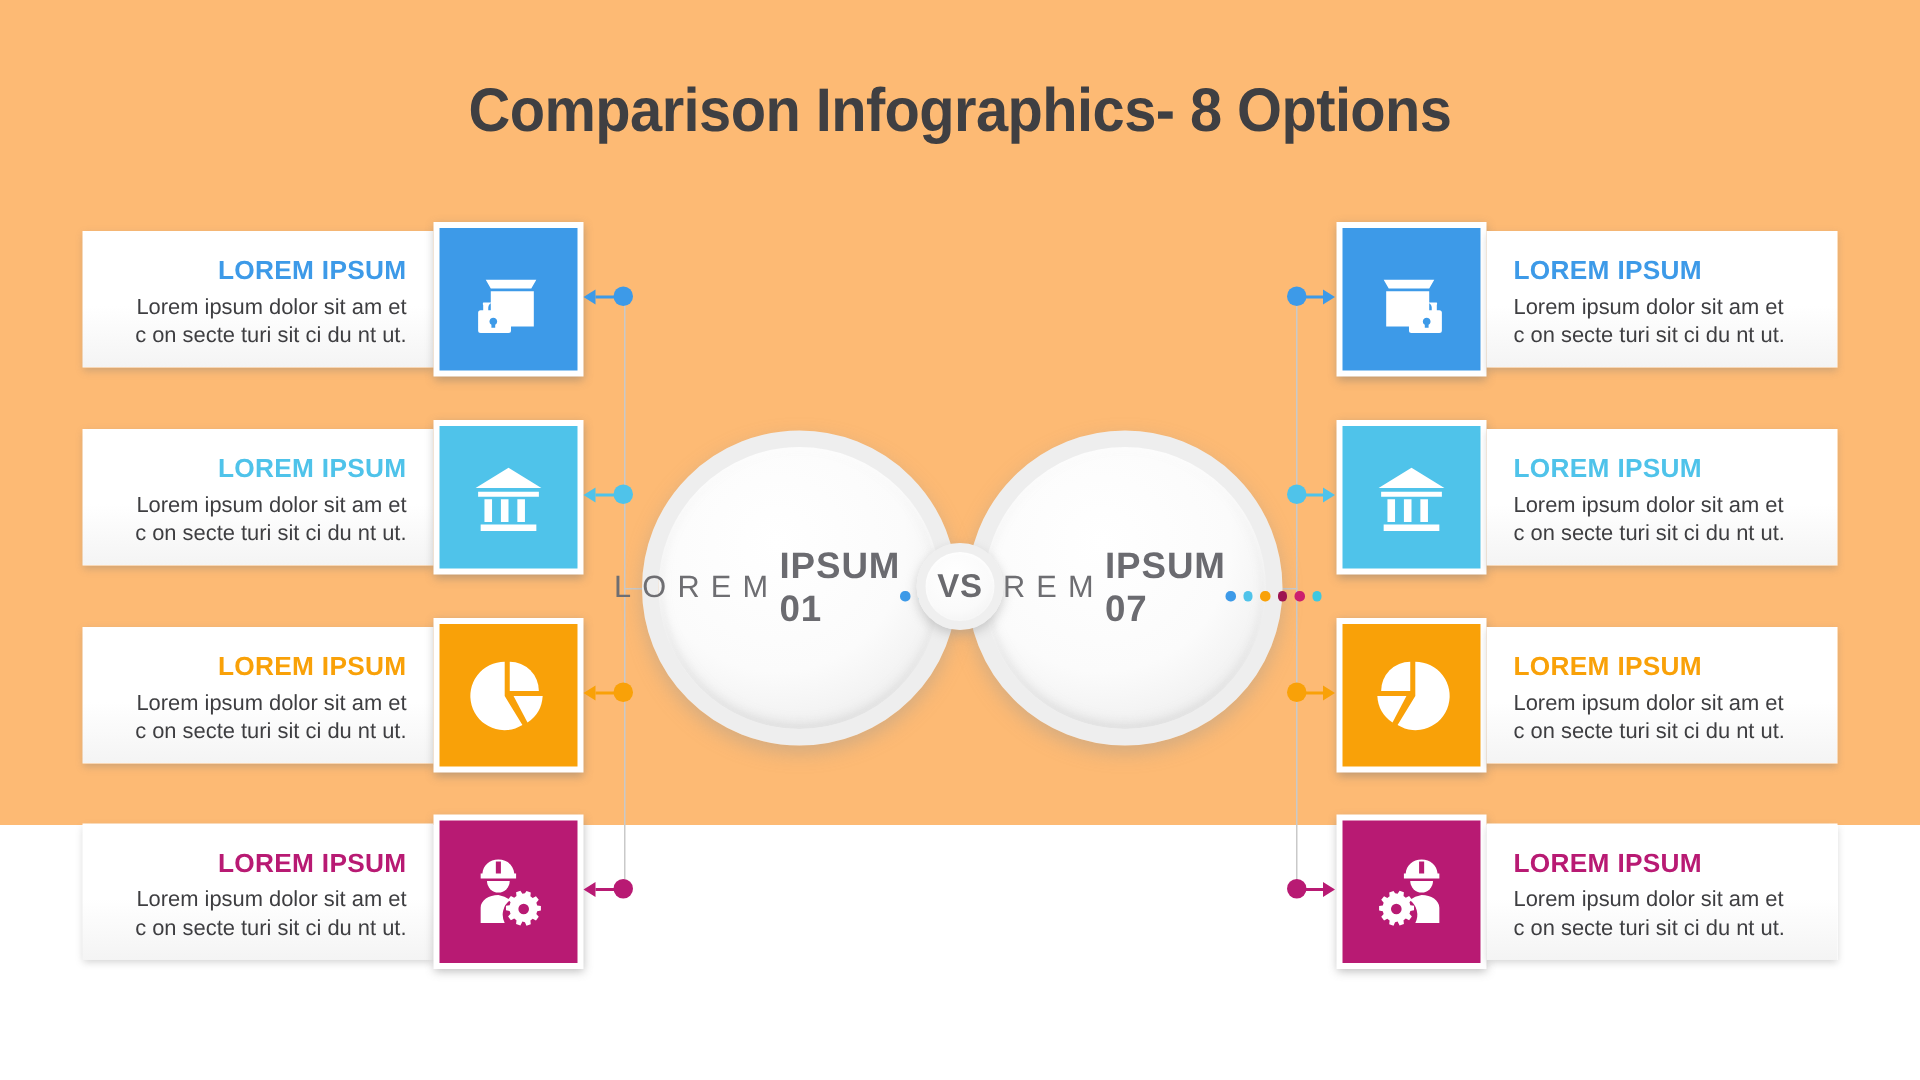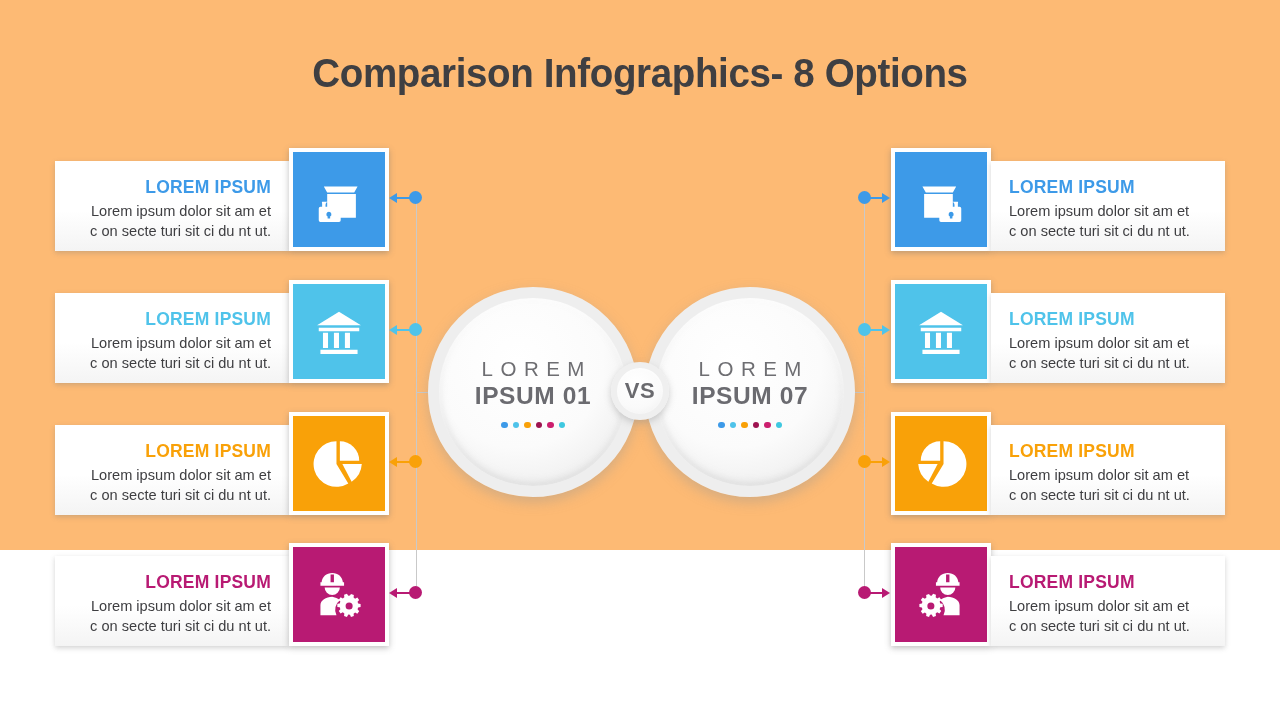--- a/index.html
+++ b/index.html
@@ -19,21 +19,21 @@
     letter-spacing: -0.4px;
     font-stretch: condensed;
     transform: scaleX(0.94);
     white-space: nowrap;
   }
 
   
   .card {
     position: absolute;
     width: 334px; height: 103px;
-    display: flex; align-items: flex-end;
+    display: flex; align-items: center;
   }
   .card.left  { left: 55px; flex-direction: row; }
   .card.right { left: 891px; flex-direction: row-reverse; }
 
   .card-body {
     flex: 1 1 auto;
     background: linear-gradient(180deg,#ffffff 0%,#ffffff 55%,#f4f4f4 100%);
     box-shadow: 0 2px 5px rgba(120,120,120,0.33);
     padding: 17px 16px 10px 16px;
     display: flex; flex-direction: column; justify-content: center;
@@ -68,21 +68,21 @@
 
   .big-circle {
     position: absolute; width: 210px; height: 210px; border-radius: 50%;
     background:
       radial-gradient(circle at 42% 34%, #ffffff 0%, #fbfbfb 52%, #f0f0f0 78%, #e6e6e6 100%);
     border: 11px solid #eeeeee;
     box-shadow:
       0 5px 13px rgba(150,150,150,0.40),
       inset 0 2px 5px rgba(255,255,255,0.9),
       inset 0 -3px 7px rgba(195,195,195,0.5);
-    display: flex; flex-direction: column; align-items: center; justify-content: center;
+    display: flex; flex-direction: row; align-items: center; justify-content: center;
   }
   .big-circle.c1 { left: 428px; top: 287px; }
   .big-circle.c2 { left: 645px; top: 287px; }
 
   .bc-line1 {
     font-size: 20.5px; color: #6e6e72; letter-spacing: 7.5px;
     text-indent: 7.5px; font-weight: 400; line-height: 1.25;
   }
   .bc-line2 {
     font-size: 24.5px; color: #6b6b70; font-weight: 700;

